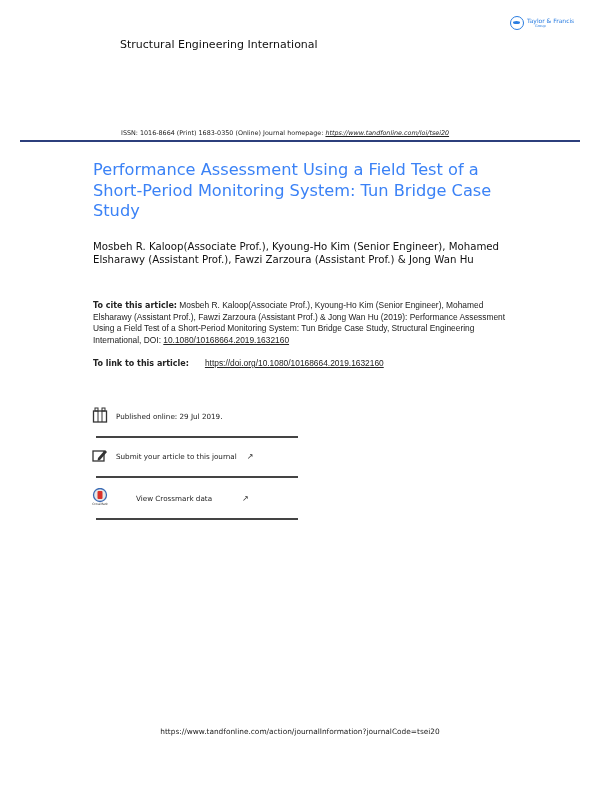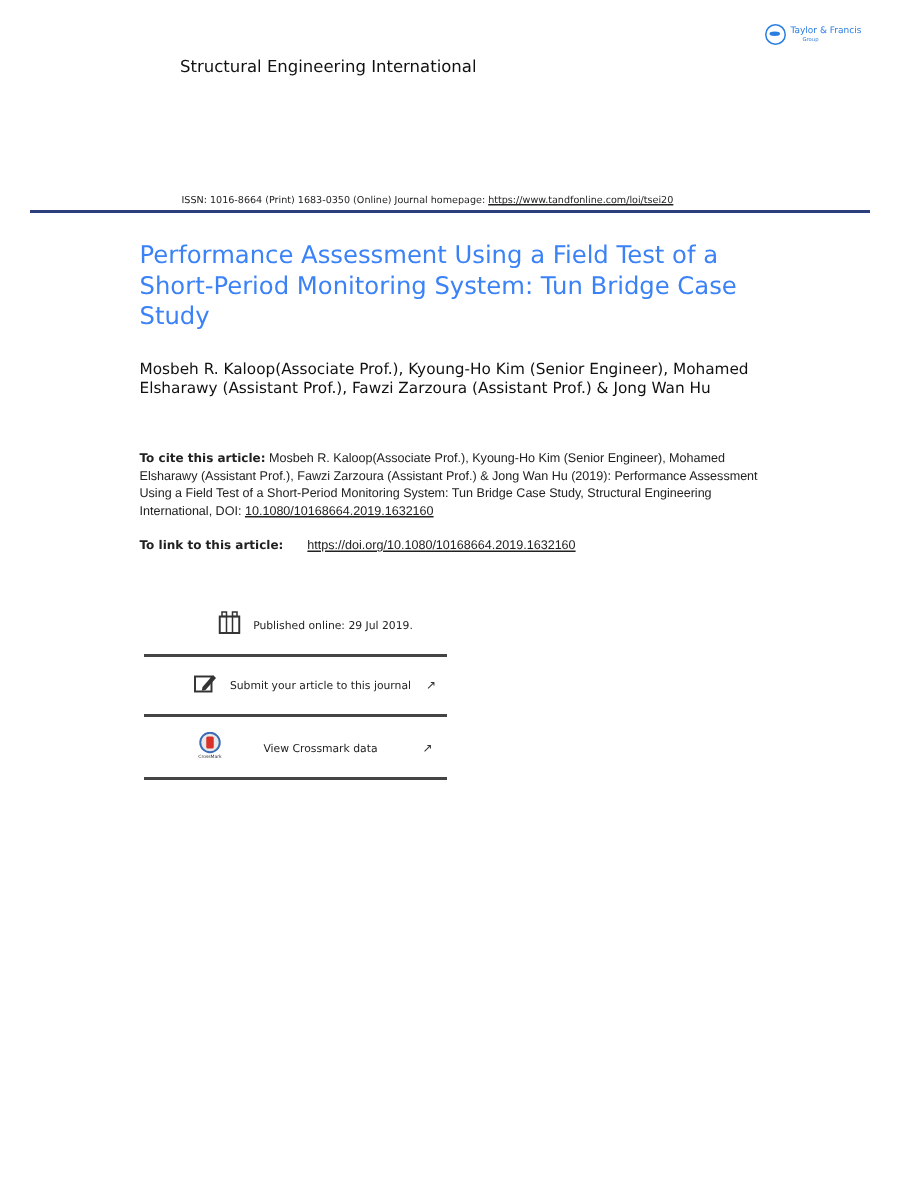--- a/index.html
+++ b/index.html
@@ -12,39 +12,39 @@
                position: relative; box-sizing: border-box; }
   .logo-mark::after { content: ""; position: absolute; left: 2px; top: 4px; width: 7px; height: 3px;
                       background: #2a7de1; border-radius: 50%; }
   .logo-text { display: flex; flex-direction: column; line-height: 1; }
   .logo-name { font-size: 6px; color: #2a7de1; }
   .logo-sub { font-size: 3.5px; color: #2a7de1; margin-top: 1px; padding-left: 8px; }
 
   .journal-title { left: 120px; top: 38px; font-size: 11px; color: #111; }
 
   .issn { left: 121px; top: 129px; font-size: 6.4px; color: #222; white-space: nowrap; }
-  .issn a { color: #222; text-decoration: underline; }
+  .issn a { color: #222; text-decoration: underline; font-style: italic; }
 
   .rule-top { left: 20px; top: 140px; width: 560px; height: 2px; background: #2c3f7c; }
 
   .article-title { left: 93px; top: 160px; width: 430px; font-size: 16.2px; line-height: 20.5px; color: #3b82f6; }
 
   .authors { left: 93px; top: 240px; width: 430px; font-size: 10.2px; line-height: 13px; color: #111; }
 
   .cite { left: 93px; top: 300px; width: 430px; font-family: "Liberation Sans", sans-serif;
           font-size: 8.4px; line-height: 11.5px; color: #222; }
   .cite b { font-family: "DejaVu Sans", sans-serif; font-weight: bold; font-size: 8px; }
   .cite .link { text-decoration: underline; }
 
   .tolink { left: 93px; top: 358px; width: 430px; font-family: "Liberation Sans", sans-serif;
             font-size: 8.4px; color: #222; white-space: nowrap; }
   .tolink b { font-family: "DejaVu Sans", sans-serif; font-weight: bold; font-size: 8px; }
   .tolink .link { text-decoration: underline; margin-left: 16px; }
 
-  .info-row { left: 111px; width: 198px; display: flex; align-items: center; gap: 8px; font-size: 7.2px; color: #222; justify-content: center; }
+  .info-row { left: 92px; width: 198px; display: flex; align-items: center; gap: 8px; font-size: 7.2px; color: #222; }
   .row1 { top: 407px; }
   .row2 { top: 448px; }
   .row3 { top: 488px; gap: 28px; }
   .sep { left: 96px; width: 202px; height: 1.5px; background: #444; }
   .sep1 { top: 436px; }
   .sep2 { top: 476px; }
   .sep3 { top: 518px; }
 
   .icon { display: inline-block; flex: none; }
   .ext { font-size: 8px; color: #333; margin-left: 2px; }
@@ -115,13 +115,14 @@
         <rect x="5.5" y="3" width="5" height="8" rx="1" fill="#d9322b"></rect>
         <text x="8" y="17" font-size="3" text-anchor="middle" fill="#333" font-family="DejaVu Sans, sans-serif">CrossMark</text>
       </svg>
   </span>
   <span>View Crossmark data</span>
     <span class="ext">↗</span>
 </div>
 <div class="abs sep sep3"></div>
 
 <div class="abs footer">
+  <div>https://www.tandfonline.com/action/journalInformation?journalCode=tsei20</div>
 </div>
 
 </body></html>

